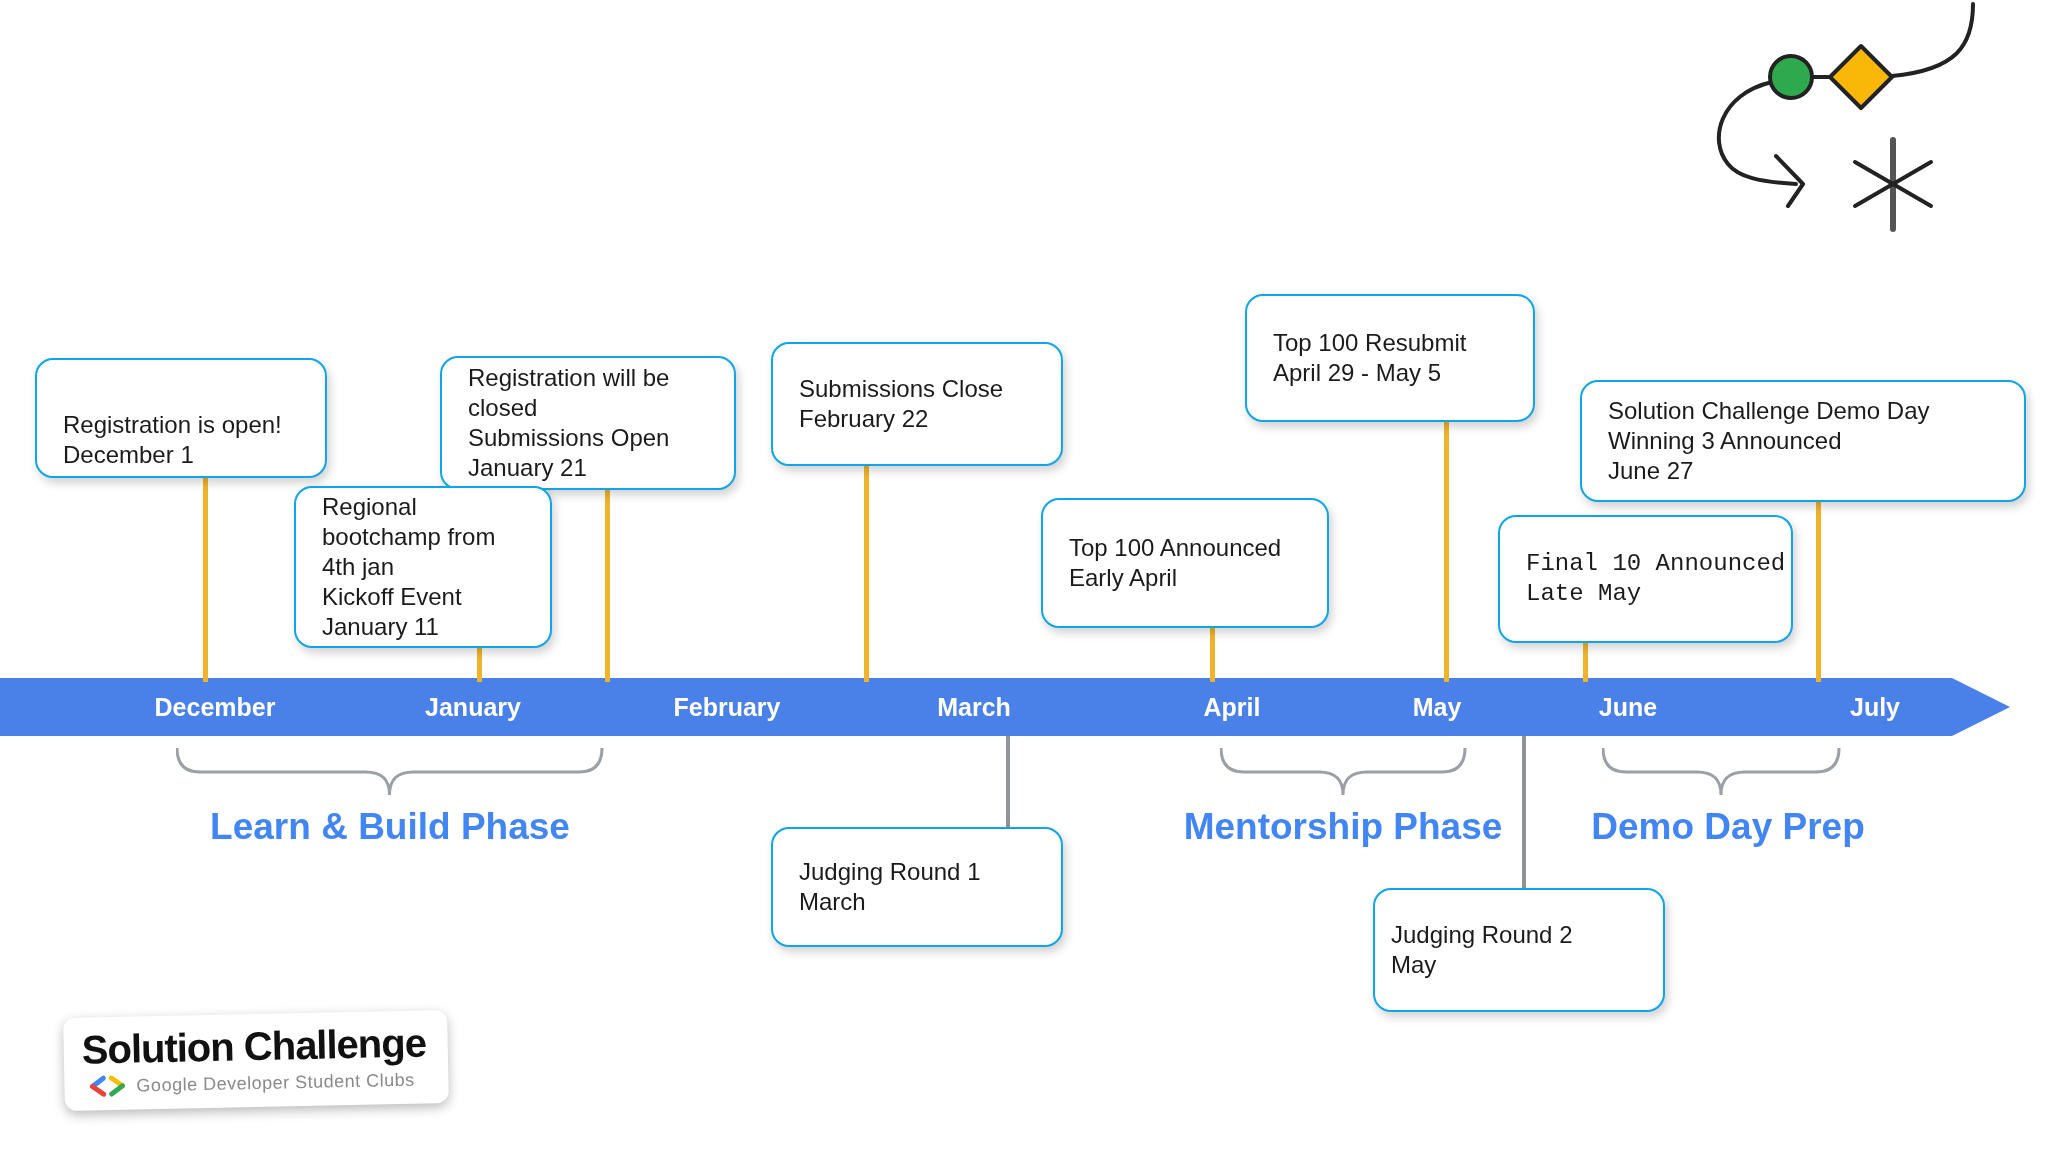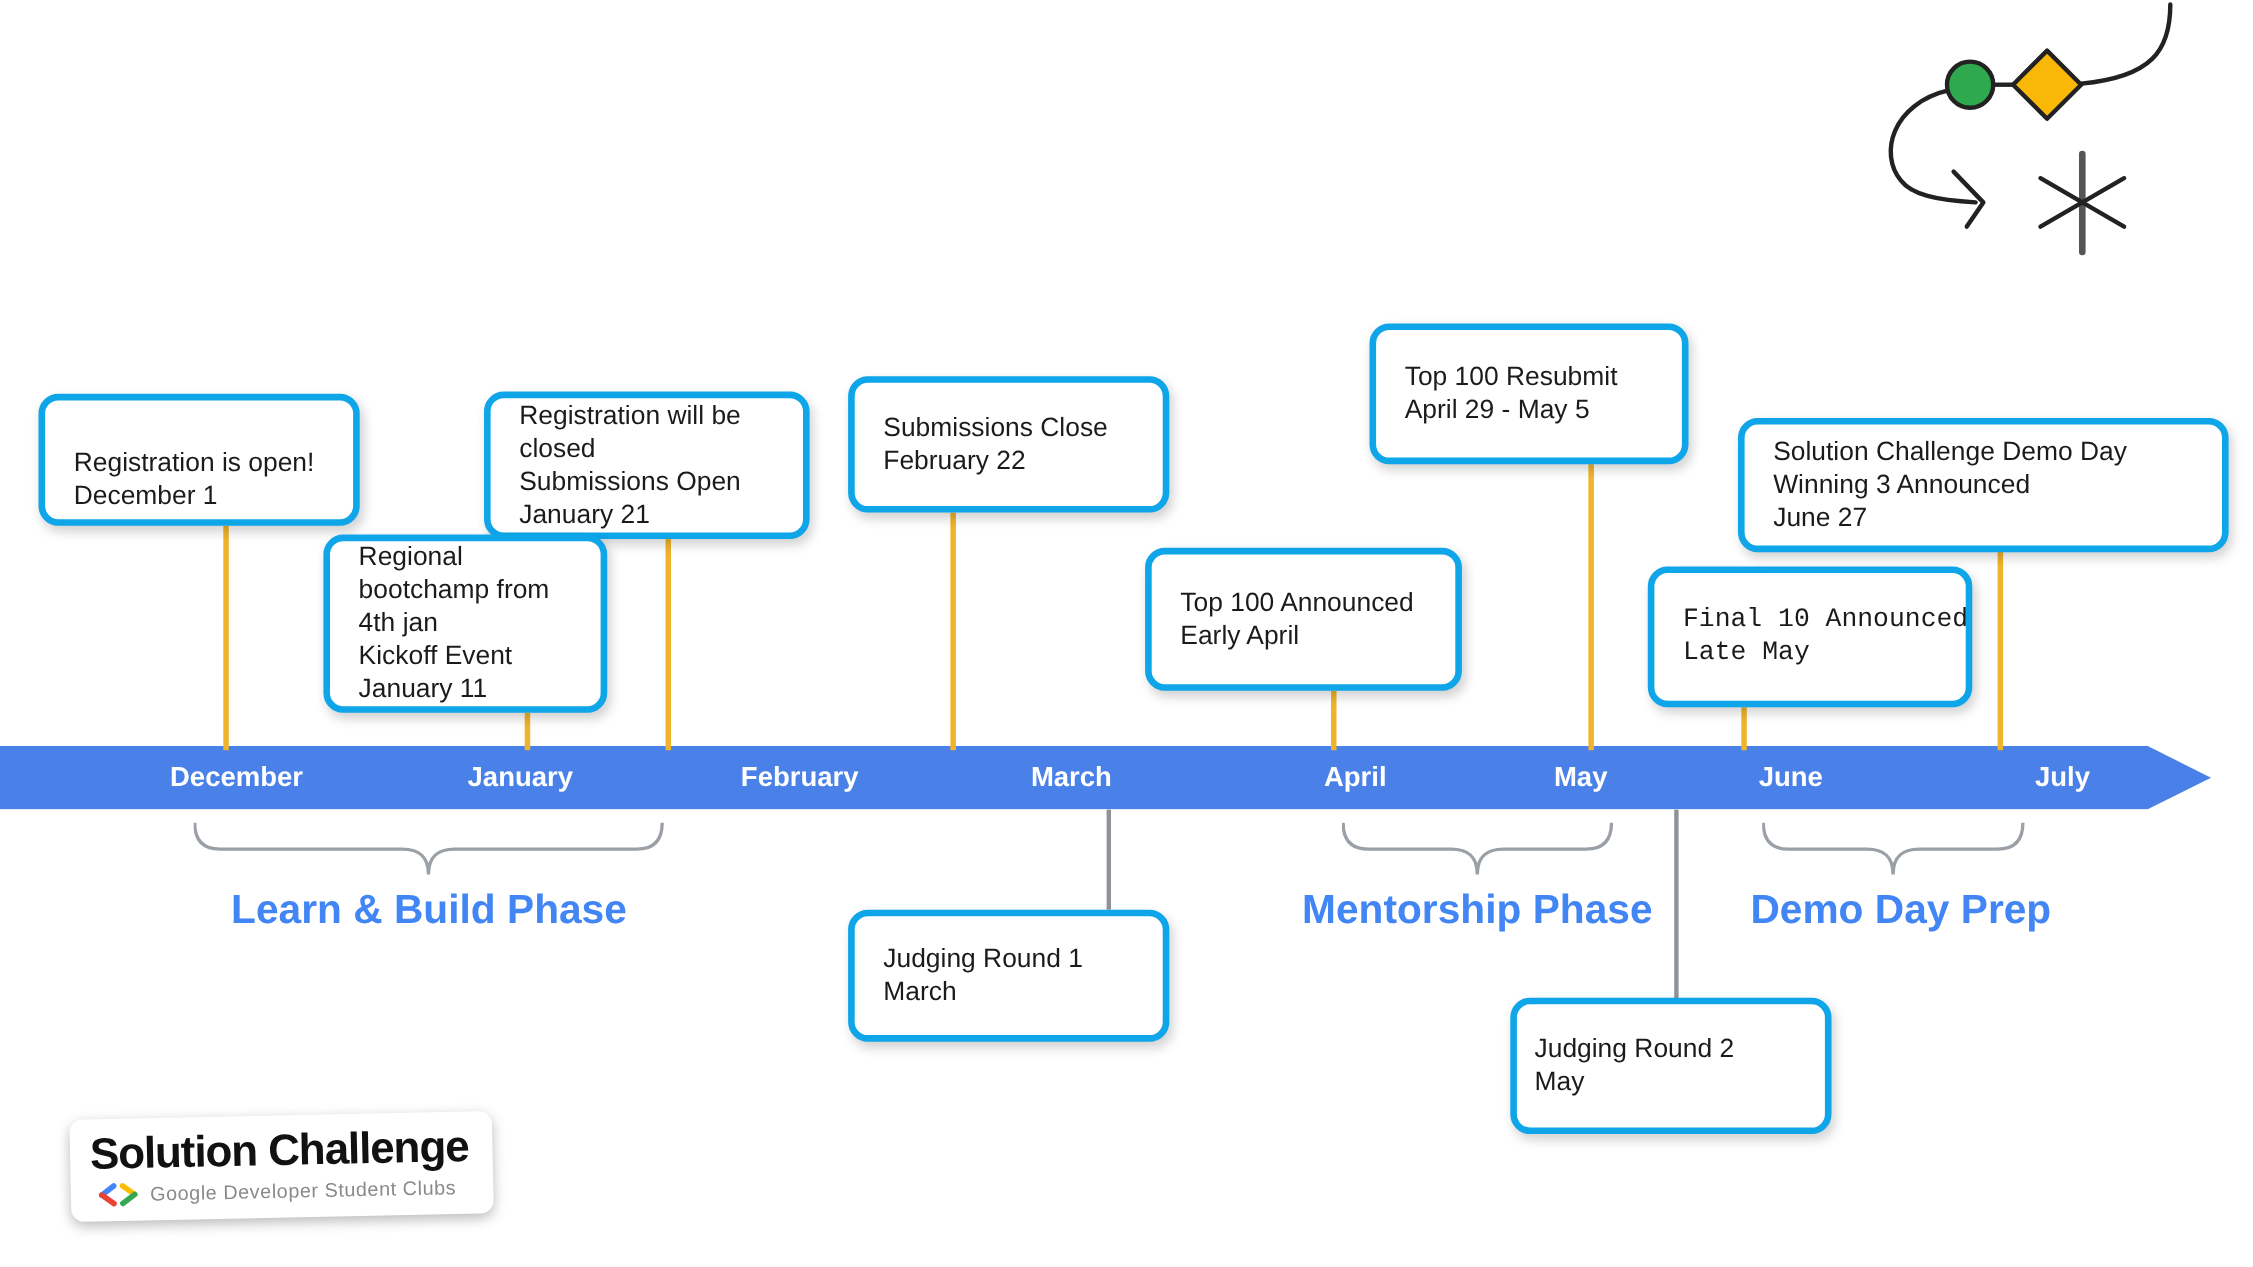--- a/index.html
+++ b/index.html
@@ -11,21 +11,21 @@
          letter-spacing:-4px;color:#1c1c1c;}
 
   
   .bar{position:absolute;left:0;top:678px;width:2010px;height:58px;
        background:var(--bar-blue);
        clip-path:polygon(0 0,calc(100% - 58px) 0,100% 50%,calc(100% - 58px) 100%,0 100%);}
   .month{position:absolute;top:50%;transform:translate(-50%,-50%);
          color:#ffffff;font-weight:700;font-size:25px;white-space:nowrap;}
 
   
-  .event-box{position:absolute;background:#ffffff;border:6px solid #0ea5e9;
+  .event-box{position:absolute;background:#ffffff;border:2px solid #0ea5e9;
              border-radius:18px;box-shadow:3px 5px 10px rgba(0,0,0,.18);
              display:flex;flex-direction:column;justify-content:center;
              padding:6px 10px 6px 26px;box-sizing:border-box;z-index:3;}
   .event-line{font-size:24px;line-height:30px;color:#1b1b1b;font-weight:500;
               white-space:nowrap;}
 
   .connector{position:absolute;z-index:1;}
   .connector.yellow{width:5px;background:var(--connector-yellow);}
   .connector.gray{width:4px;background:var(--connector-gray);}
 
@@ -120,21 +120,21 @@
         <div class="event-line">Solution Challenge Demo Day</div>
         <div class="event-line">Winning 3 Announced</div>
         <div class="event-line">June 27</div>
       </div>
       <div class="connector gray" style="left: 1006px; top: 736px; height: 91px;"></div>
       <div class="event-box" style="left: 771px; top: 827px; width: 292px; height: 120px;">
         <div class="event-line">Judging Round 1</div>
         <div class="event-line">March</div>
       </div>
       <div class="connector gray" style="left: 1522px; top: 736px; height: 194px;"></div>
-      <div class="event-box" style="left: 1373px; top: 907px; width: 292px; height: 124px; padding-left: 16px;">
+      <div class="event-box" style="left: 1373px; top: 888px; width: 292px; height: 124px; padding-left: 16px;">
         <div class="event-line">Judging Round 2</div>
         <div class="event-line">May</div>
       </div>
       <svg class="brace" width="429" height="52" style="left: 176px; top: 748px;">
         <path d="M1,0 C1,16.799999999999997 9,24 24,24 L189.5,24 C204.5,24 213.5,30 213.5,47 C213.5,30 222.5,24 237.5,24 L403,24 C418,24 426,16.799999999999997 426,0" fill="none" stroke="#9aa0a6" stroke-width="3" stroke-linecap="round"></path>
       </svg>
       <div class="phase-label" style="left: 390px; top: 806px;">Learn &amp; Build Phase</div>
       <svg class="brace" width="248" height="52" style="left: 1220px; top: 748px;">
         <path d="M1,0 C1,16.799999999999997 9,24 24,24 L99,24 C114,24 123,30 123,47 C123,30 132,24 147,24 L222,24 C237,24 245,16.799999999999997 245,0" fill="none" stroke="#9aa0a6" stroke-width="3" stroke-linecap="round"></path>
       </svg>

